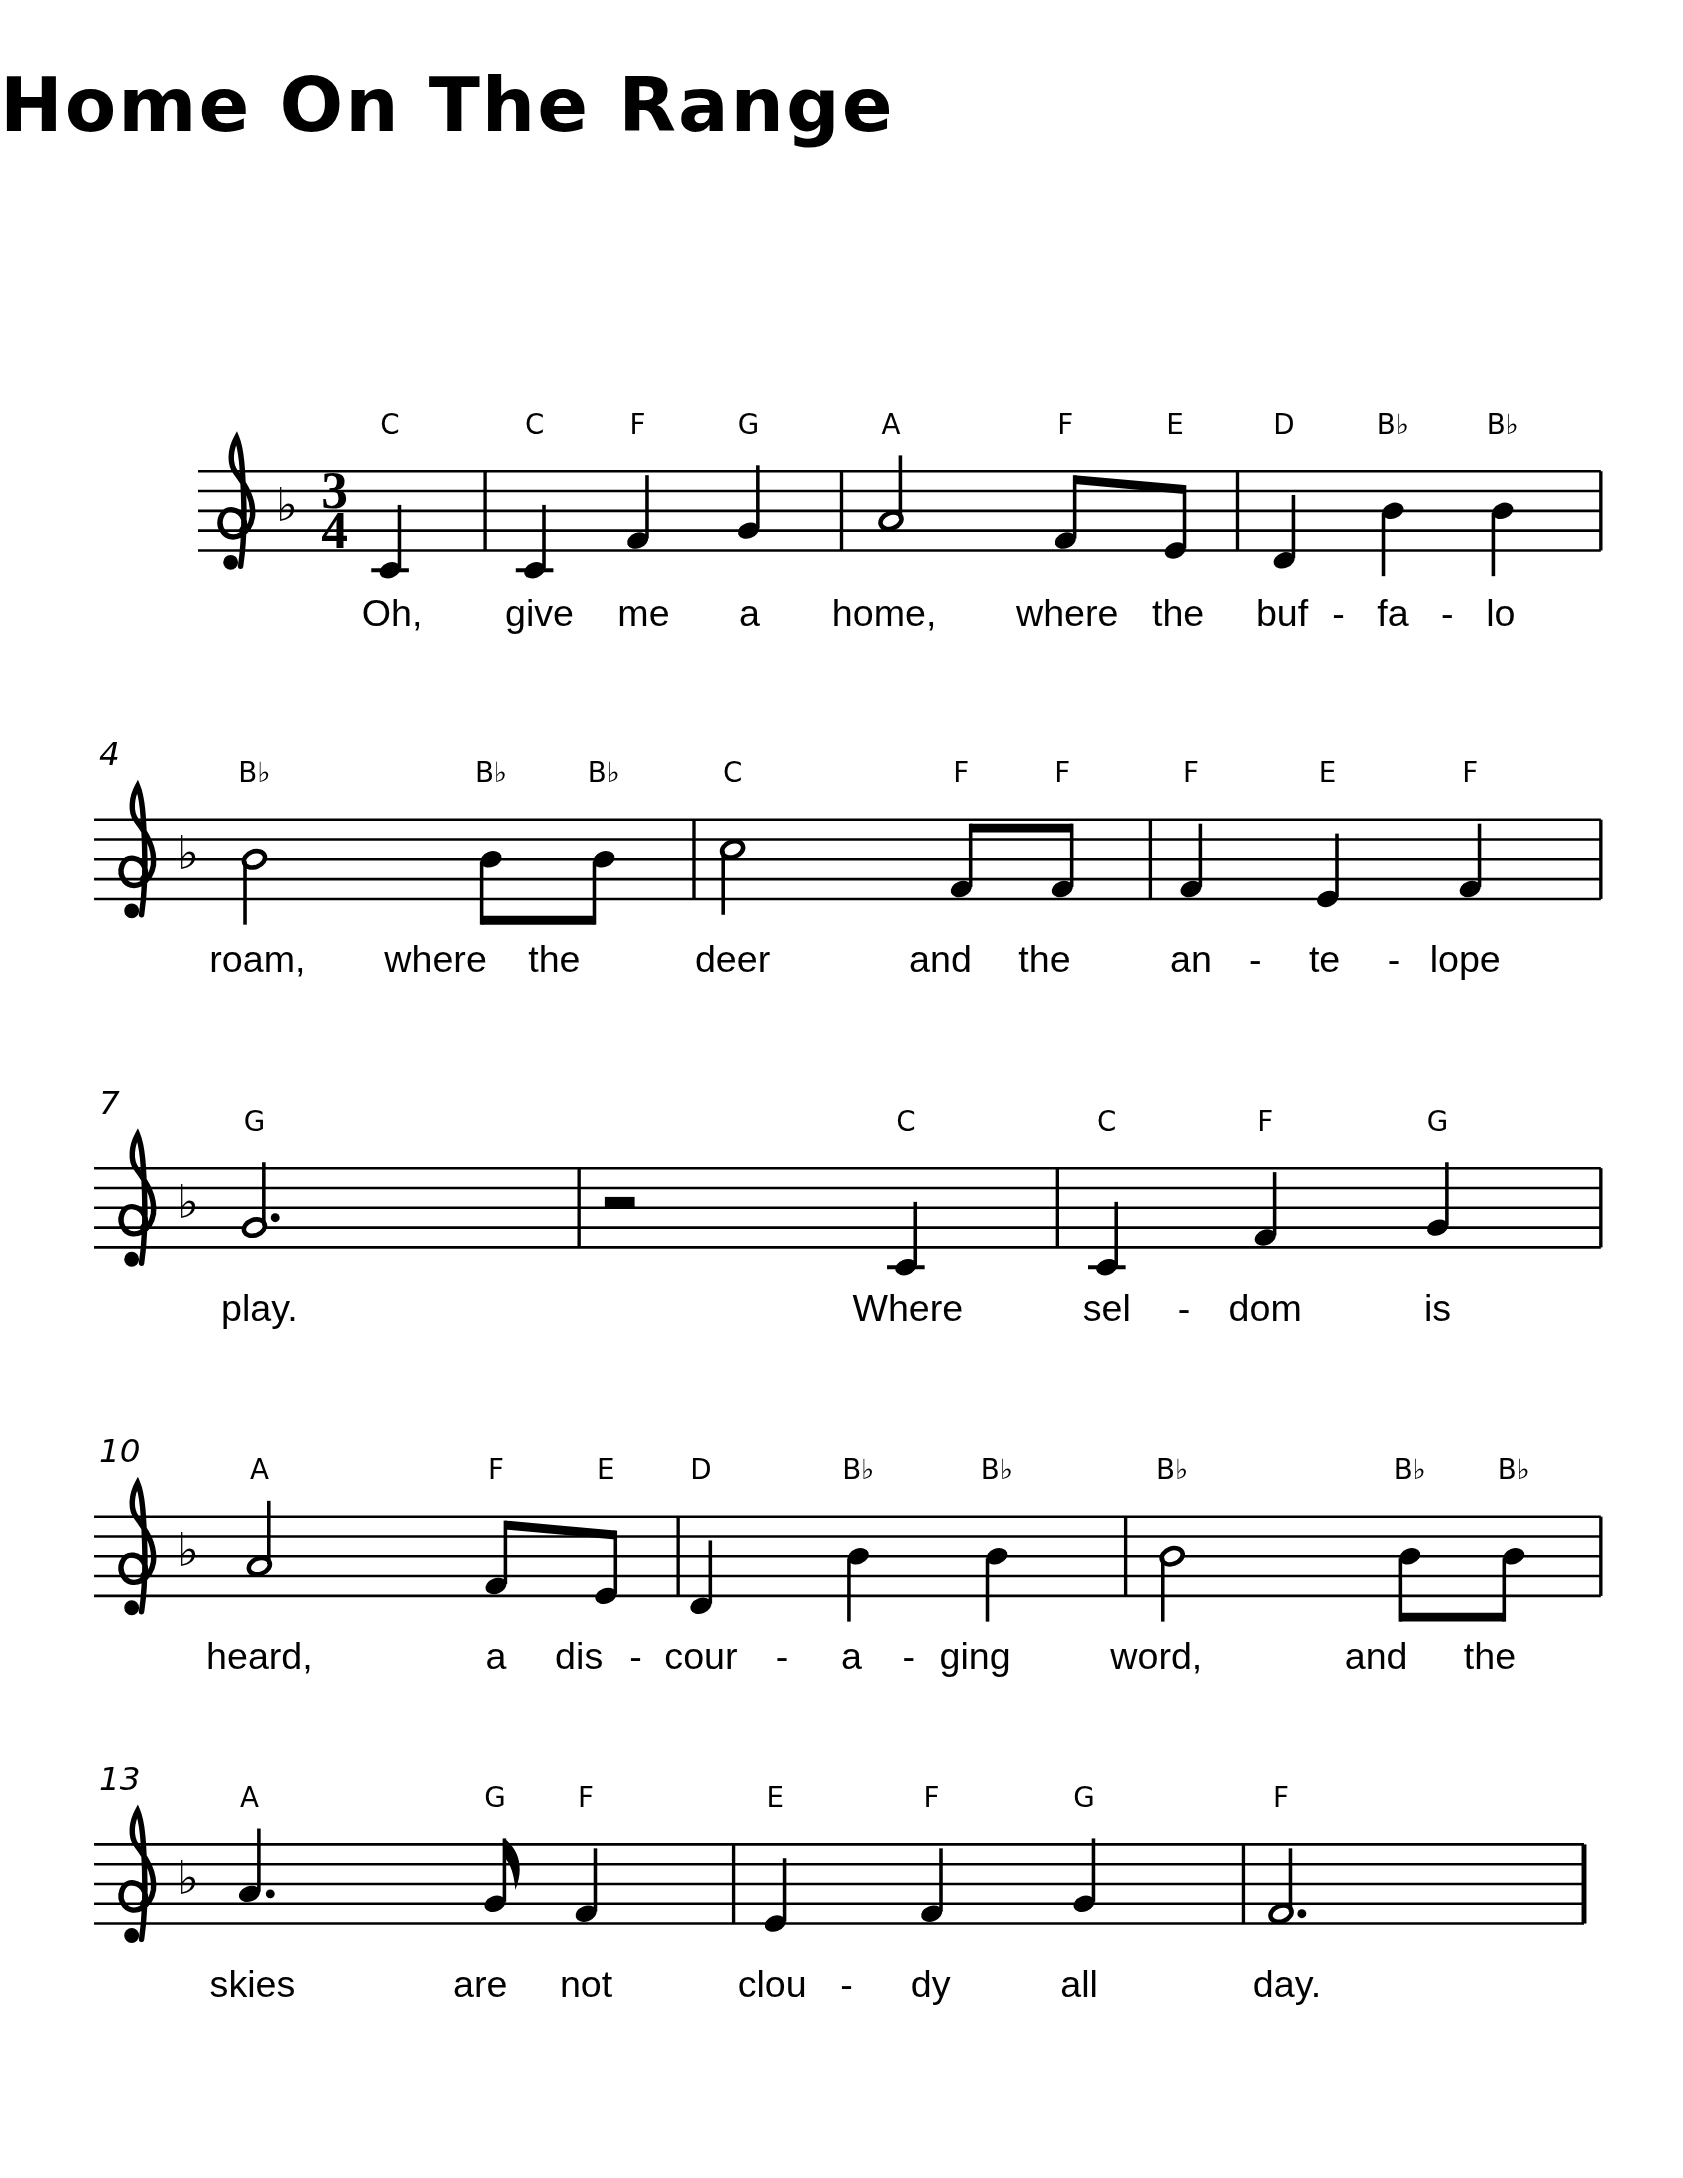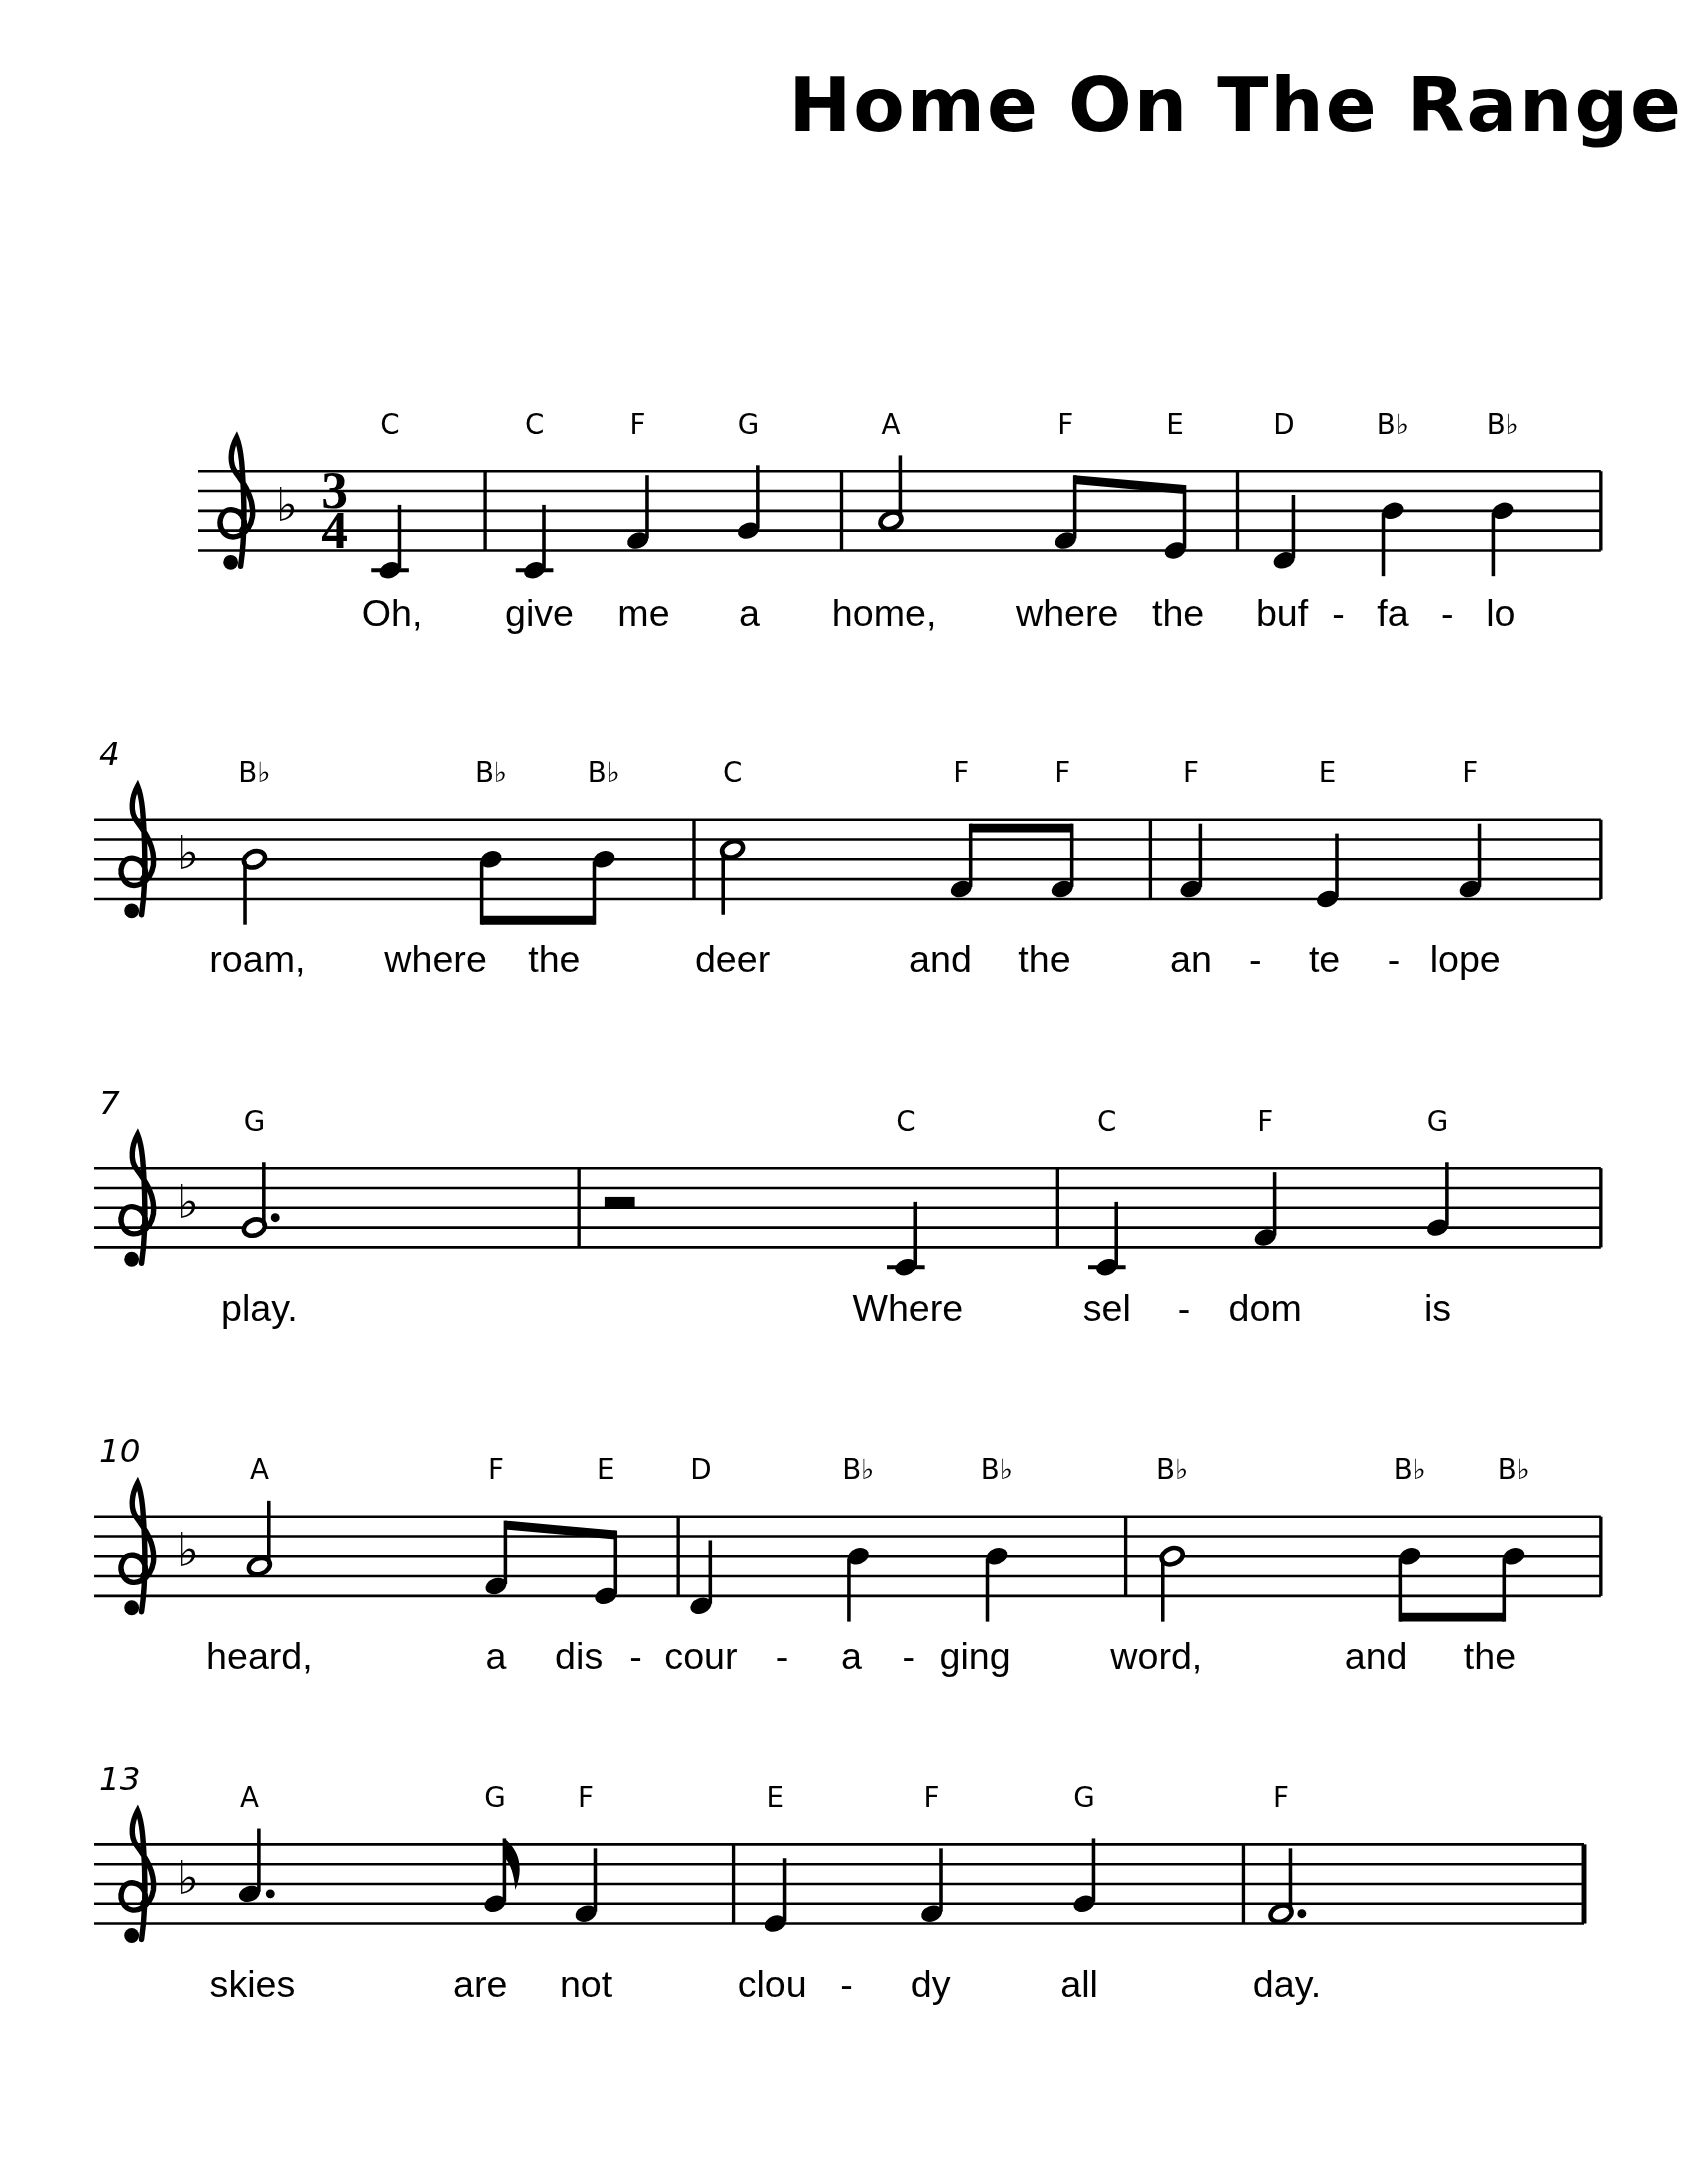--- a/index.html
+++ b/index.html
@@ -1,19 +1,19 @@
 <!DOCTYPE html>
 <html><head>
 <meta charset="utf-8">
 <style>
   html,body{margin:0;padding:0;background:#fff;}
   body{width:1683px;height:2178px;position:relative;font-family:"Liberation Sans",sans-serif;}
   .title{
     position:absolute;left:0;top:61px;width:100%;
-    text-align:right;font-size:75px;font-weight:700;color:#000;
+    text-align:left;font-size:75px;font-weight:700;color:#000;
     font-family:"DejaVu Sans","Liberation Sans",sans-serif;
     letter-spacing:2px;margin:0;
   }
   #score{position:absolute;left:0;top:0;}
   text{fill:#000;}
   .chord{font-family:"DejaVu Sans",sans-serif;font-size:28px;}
   .lyric{font-family:"Liberation Sans",sans-serif;font-size:38px;}
   .mnum{font-family:"DejaVu Sans",sans-serif;font-size:33px;font-style:italic;}
   .flat{font-family:"DejaVu Sans",sans-serif;font-size:47px;}
   .tsig{font-family:"Liberation Serif",serif;font-size:54px;font-weight:bold;}

